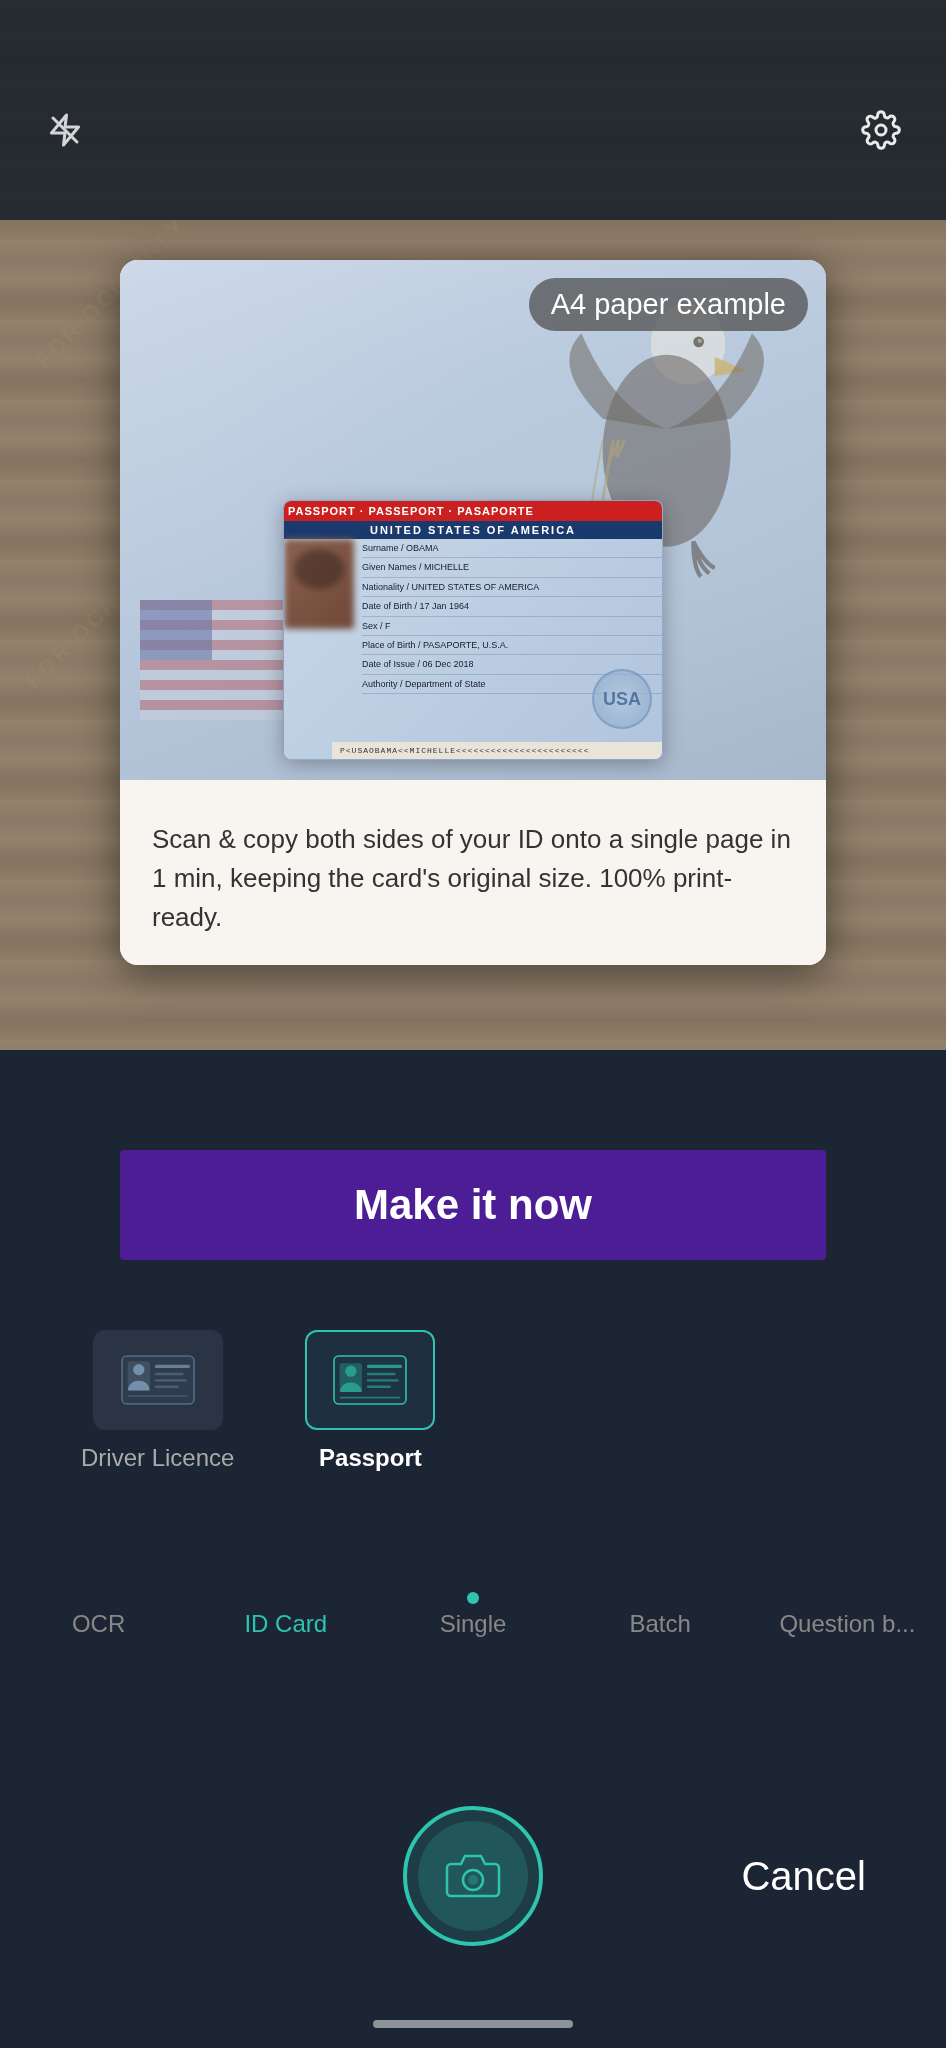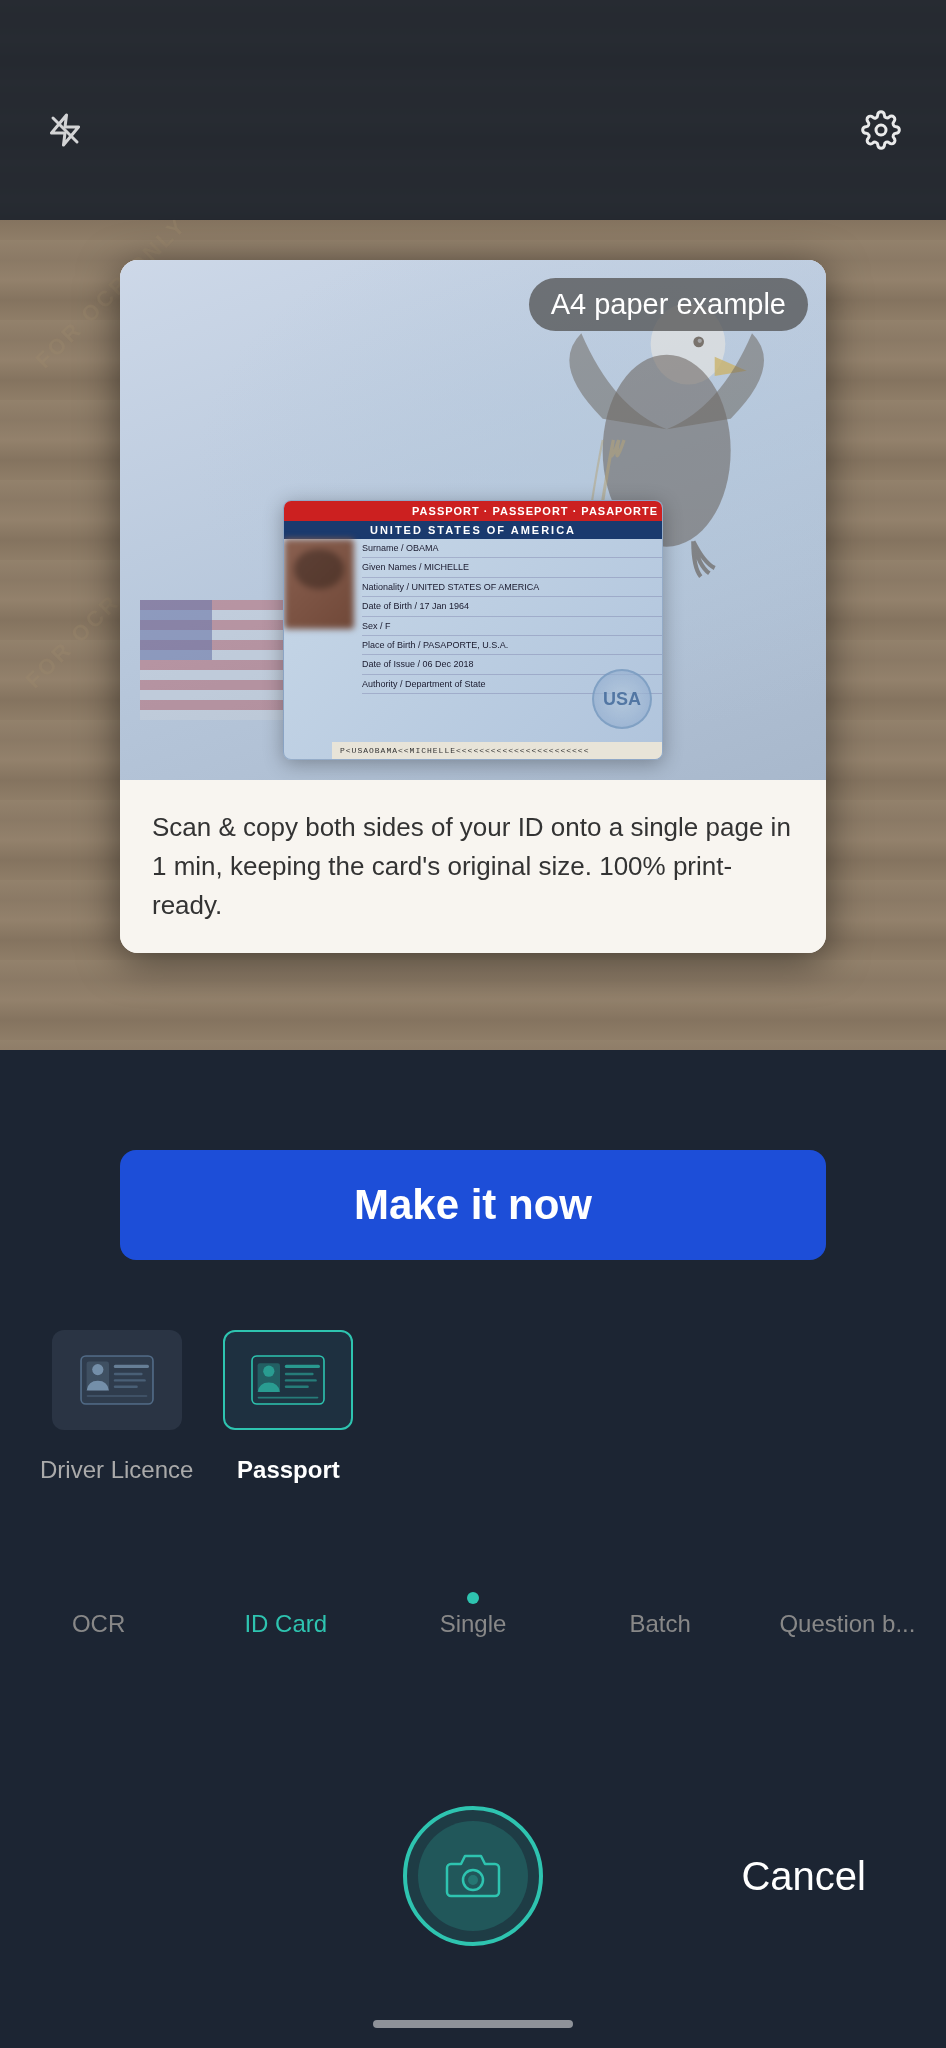--- a/index.html
+++ b/index.html
@@ -177,21 +177,21 @@
       background: linear-gradient(135deg, #c8d8e8 0%, #b0c4dc 100%);
       border: 1px solid rgba(100,130,170,0.5);
       border-radius: 8px;
       overflow: hidden;
       box-shadow: 0 4px 20px rgba(0,0,0,0.3);
     }
 
     .passport-card-header {
       background: #cc2020;
       color: white;
-      text-align: right;
+      text-align: left;
       font-size: 11px;
       font-weight: bold;
       padding: 4px;
       letter-spacing: 1px;
     }
 
     .passport-card-title {
       background: #1a3a6e;
       color: white;
       text-align: center;
@@ -262,40 +262,40 @@
       border: 2px solid rgba(100,140,180,0.5);
       display: flex;
       align-items: center;
       justify-content: center;
       font-size: 18px;
       color: rgba(60,100,150,0.8);
       font-weight: bold;
     }
 
     .preview-card-desc {
-      padding: 28px 32px 28px;
+      padding: 40px 32px 28px;
       background: #f8f5f0;
     }
 
     .preview-card-desc p {
       font-size: 26px;
       color: #333;
       line-height: 1.5;
     }
 
     
     .make-it-now-btn {
       position: absolute;
       top: 1150px;
       left: 120px;
       width: 706px;
       height: 110px;
-      background: #1d4ed8;
+      background: #4c1d95;
       border: none;
-      border-radius: 16px;
+      border-radius: 4px;
       color: white;
       font-size: 42px;
       font-weight: 600;
       cursor: pointer;
       z-index: 20;
       display: flex;
       align-items: center;
       justify-content: center;
     }
 
@@ -310,22 +310,23 @@
       padding: 30px 40px 20px;
       display: flex;
       gap: 30px;
       align-items: flex-start;
     }
 
     .doc-type-item {
       display: flex;
       flex-direction: column;
       align-items: center;
-      gap: 26px;
+      gap: 14px;
       cursor: pointer;
+      margin-left: 41px;
     }
 
     .doc-type-icon {
       width: 130px;
       height: 100px;
       border-radius: 12px;
       border: 2px solid transparent;
       display: flex;
       align-items: center;
       justify-content: center;

